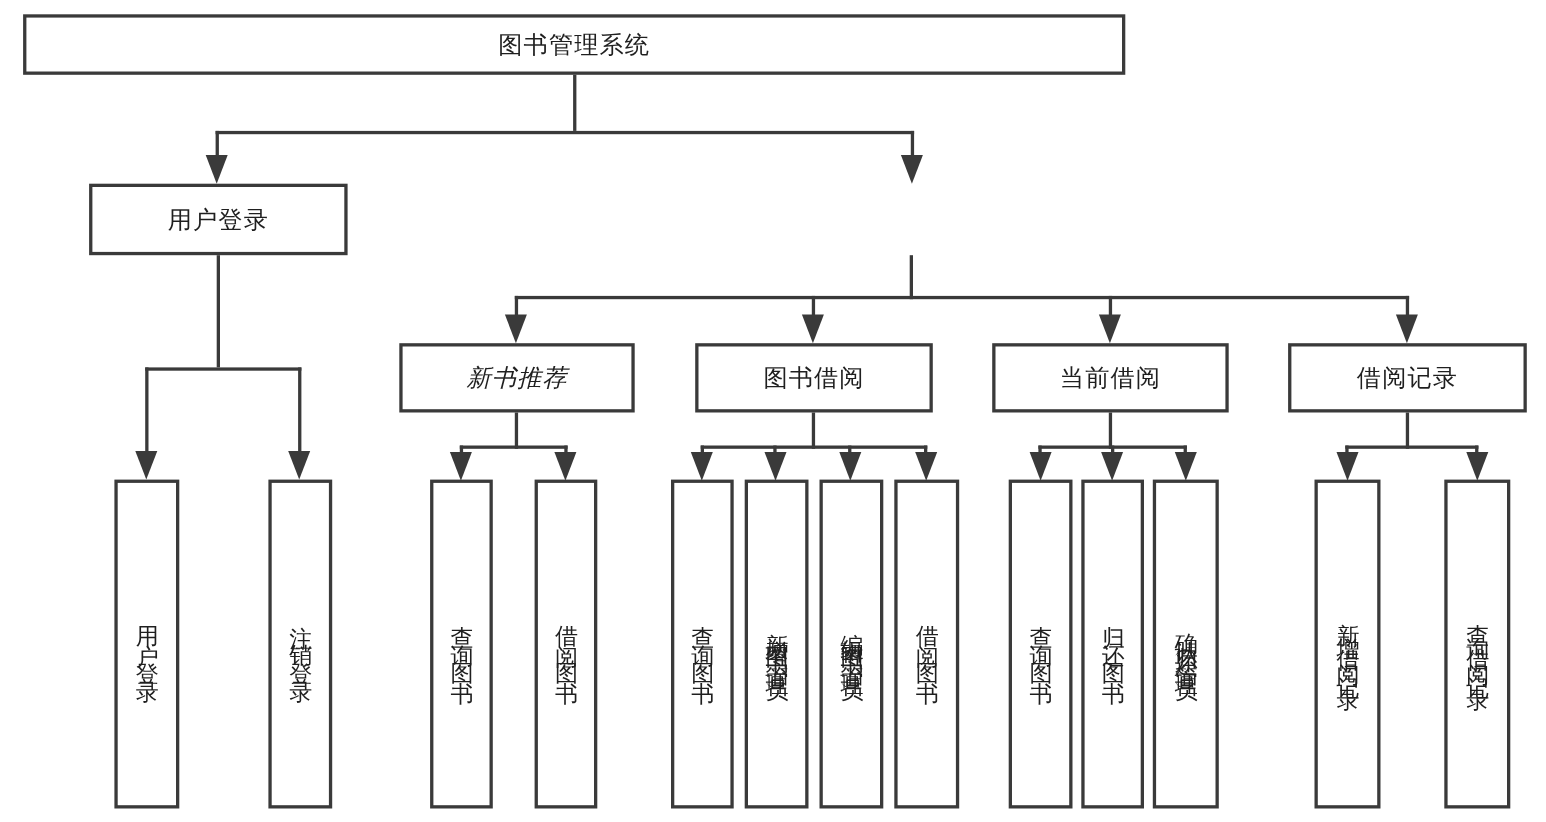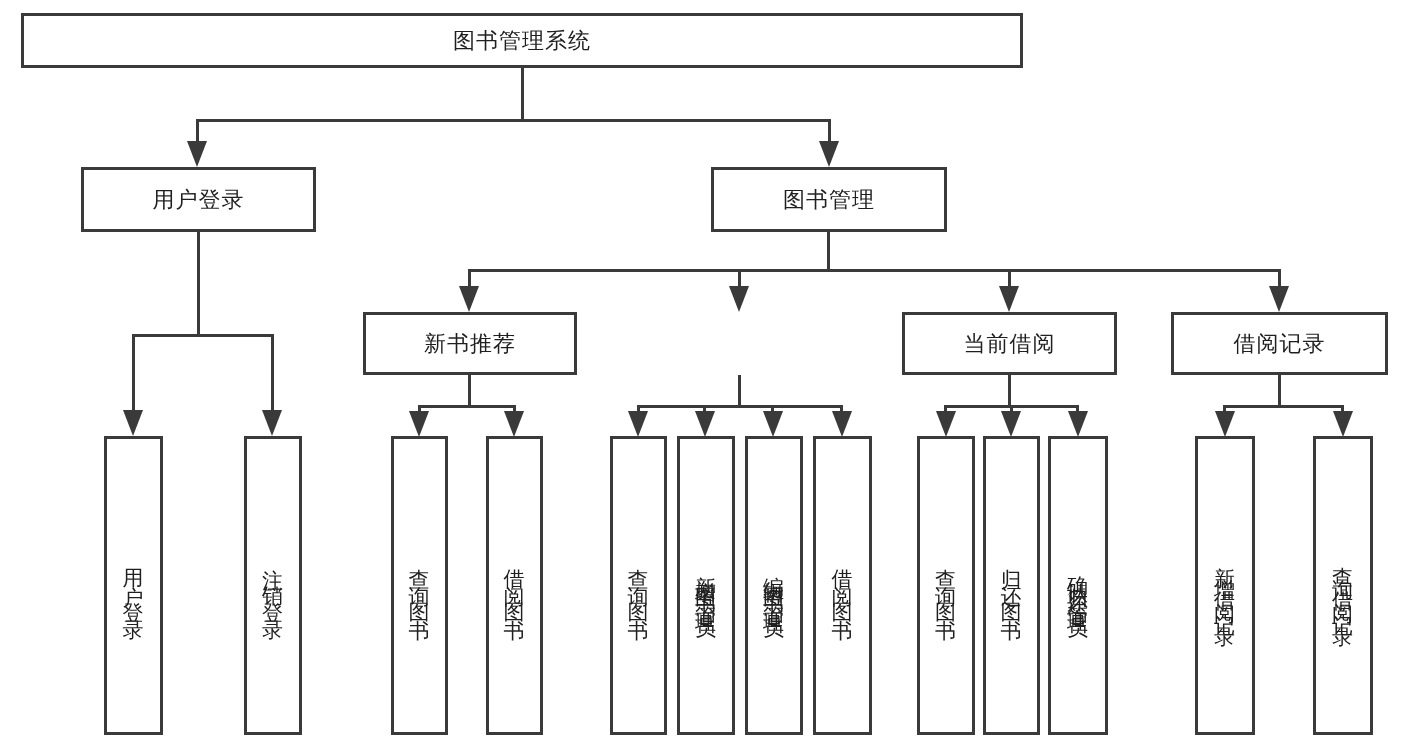--- a/index.html
+++ b/index.html
@@ -27,21 +27,21 @@
   .vl{ width:3px; } .hl{ height:3px; }
   .ar{
     position:absolute; width:0; height:0;
     border-left:10px solid transparent; border-right:10px solid transparent;
     border-top:26px solid var(--line);
   }
   
   .n-root{left:21px;  top:13px;  width:1002px; height:55px;}
   .n-l2a{left:81px;   top:167px; width:235px;  height:65px;}
   .n-l2b{left:711px;  top:167px; width:236px;  height:65px;}
-  .n-l3a{left:363px;  top:312px; width:214px;  height:63px;}
+  .n-l3a{left:363px;  top:312px; width:214px;  height:63px;font-style:italic;}
   .n-l3b{left:632px;  top:312px; width:216px;  height:63px;}
   .n-l3c{left:902px;  top:312px; width:215px;  height:63px;}
   .n-l3d{left:1171px; top:312px; width:217px;  height:63px;}
   .lf{ top:436px; height:299px; }
   .lf-u1{left:104px;width:59px;} .lf-u2{left:244px;width:58px;}
   .lf-n1{left:391px;width:57px;} .lf-n2{left:486px;width:57px;}
   .lf-b1{left:610px;width:57px;} .lf-b2{left:677px;width:58px;}
   .lf-b3{left:745px;width:58px;} .lf-b4{left:813px;width:59px;}
   .lf-c1{left:917px;width:58px;} .lf-c2{left:983px;width:57px;}
   .lf-c3{left:1048px;width:60px;}
@@ -51,23 +51,23 @@
     font-size:19px; color:var(--wm); letter-spacing:1px; white-space:nowrap;
   }
 </style>
 </head>
 <body>
 
 <div class="stage">
 
   <div class="box n-root">图书管理系统</div>
   <div class="box n-l2a">用户登录</div>
-  <div class="box n-l2b">图书管理</div>
 
   <div class="box n-l3a">新书推荐</div>
+  <div class="box n-l3b">图书借阅</div>
   <div class="box n-l3d">借阅记录</div>
   <div class="box n-l3c">当前借阅</div>
 
   <div class="box leaf ls lf lf-u1">用户登录</div>
   <div class="box leaf ls lf lf-u2">注销登录</div>
 
   <div class="box leaf ls lf lf-n1">查询图书</div>
   <div class="box leaf ls lf lf-n2">借阅图书</div>
 
   <div class="box leaf ls lf lf-b1">查询图书</div>

